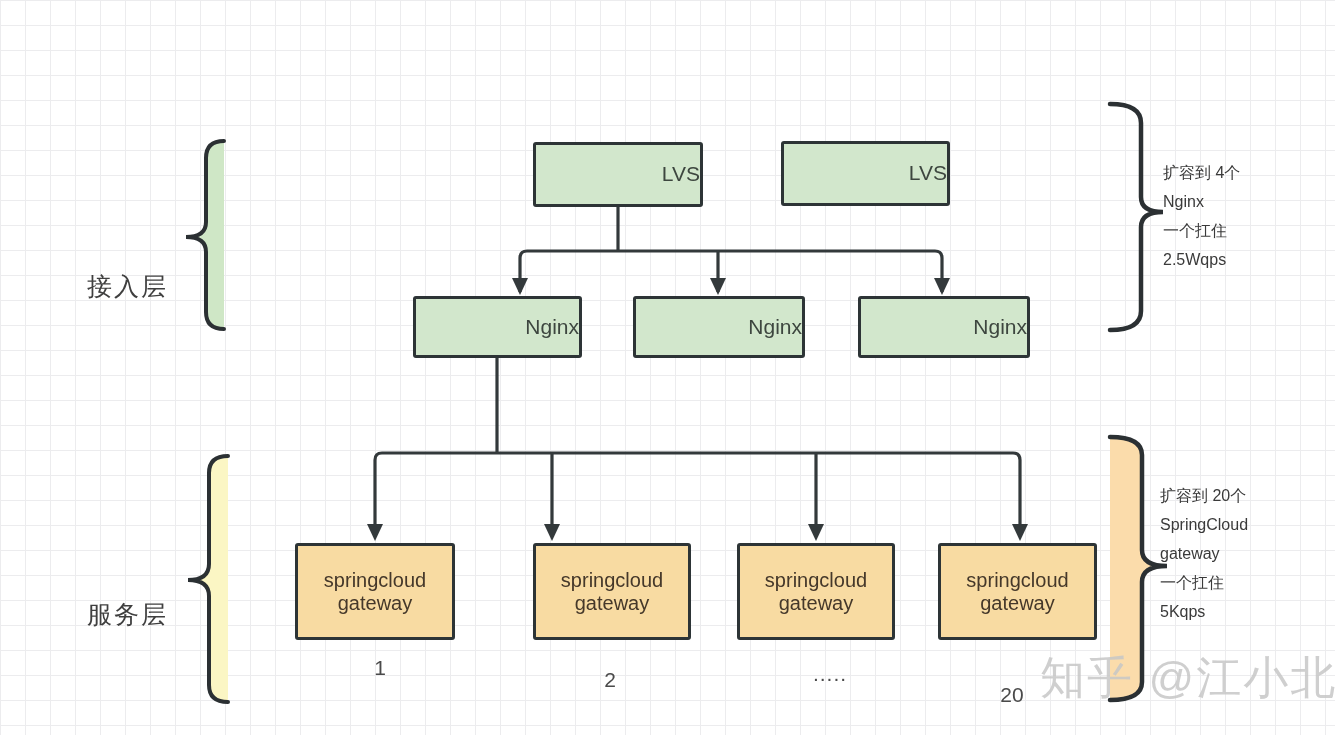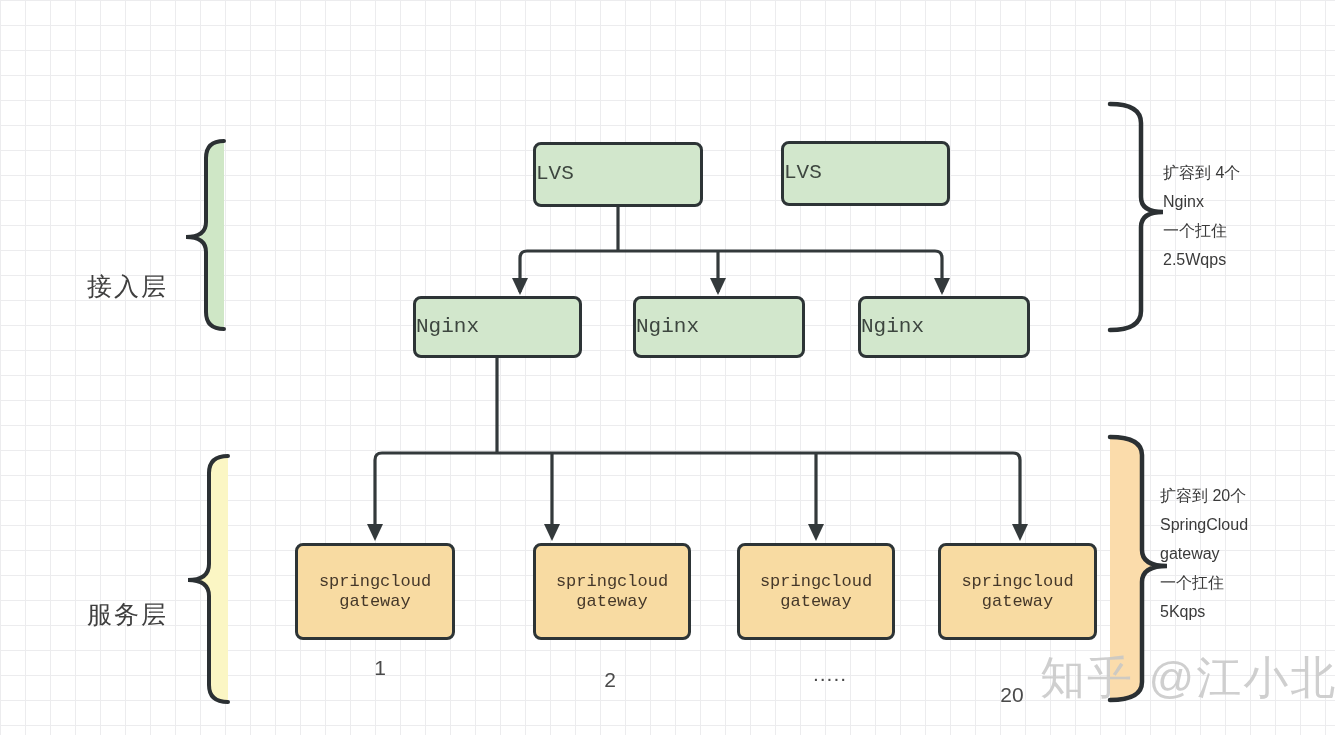--- a/index.html
+++ b/index.html
@@ -8,26 +8,26 @@
     position:relative;width:1335px;height:735px;overflow:hidden;
     background-color:#ffffff;
     background-image:
       linear-gradient(to right,#ececee 1px,transparent 1px),
       linear-gradient(to bottom,#ececee 1px,transparent 1px);
     background-size:25px 25px;
   }
   #wires{position:absolute;left:0;top:0;width:1335px;height:735px;}
   .node{
     position:absolute;box-sizing:border-box;
-    display:flex;align-items:center;justify-content:flex-start;
-    border:3px solid #2d3436;border-radius:8px;
-    font-size:21px;color:#3d463f;text-align:center;line-height:1.15;font-family:Liberation Mono, monospace;
+    display:flex;align-items:center;justify-content:flex-end;
+    border:3px solid #2d3436;border-radius:3px;
+    font-size:21px;color:#3d463f;text-align:center;line-height:1.15;
   }
   .green{background:#d2e7cc;}
-  .orange{background:#f8dba2;color:#45382a;font-size:17px;padding:4px 10px;}
+  .orange{background:#f8dba2;color:#45382a;font-size:20px;padding:4px 10px;}
   .lvs1{left:533px;top:142px;width:170px;height:65px;}
   .lvs2{left:781px;top:141px;width:169px;height:65px;}
   .ngx1{left:413px;top:296px;width:169px;height:62px;}
   .ngx2{left:633px;top:296px;width:172px;height:62px;}
   .ngx3{left:858px;top:296px;width:172px;height:62px;}
   .gw1{left:295px;top:543px;width:160px;height:97px;}
   .gw2{left:533px;top:543px;width:158px;height:97px;}
   .gw3{left:737px;top:543px;width:158px;height:97px;}
   .gw4{left:938px;top:543px;width:159px;height:97px;}
   .layer-label{

